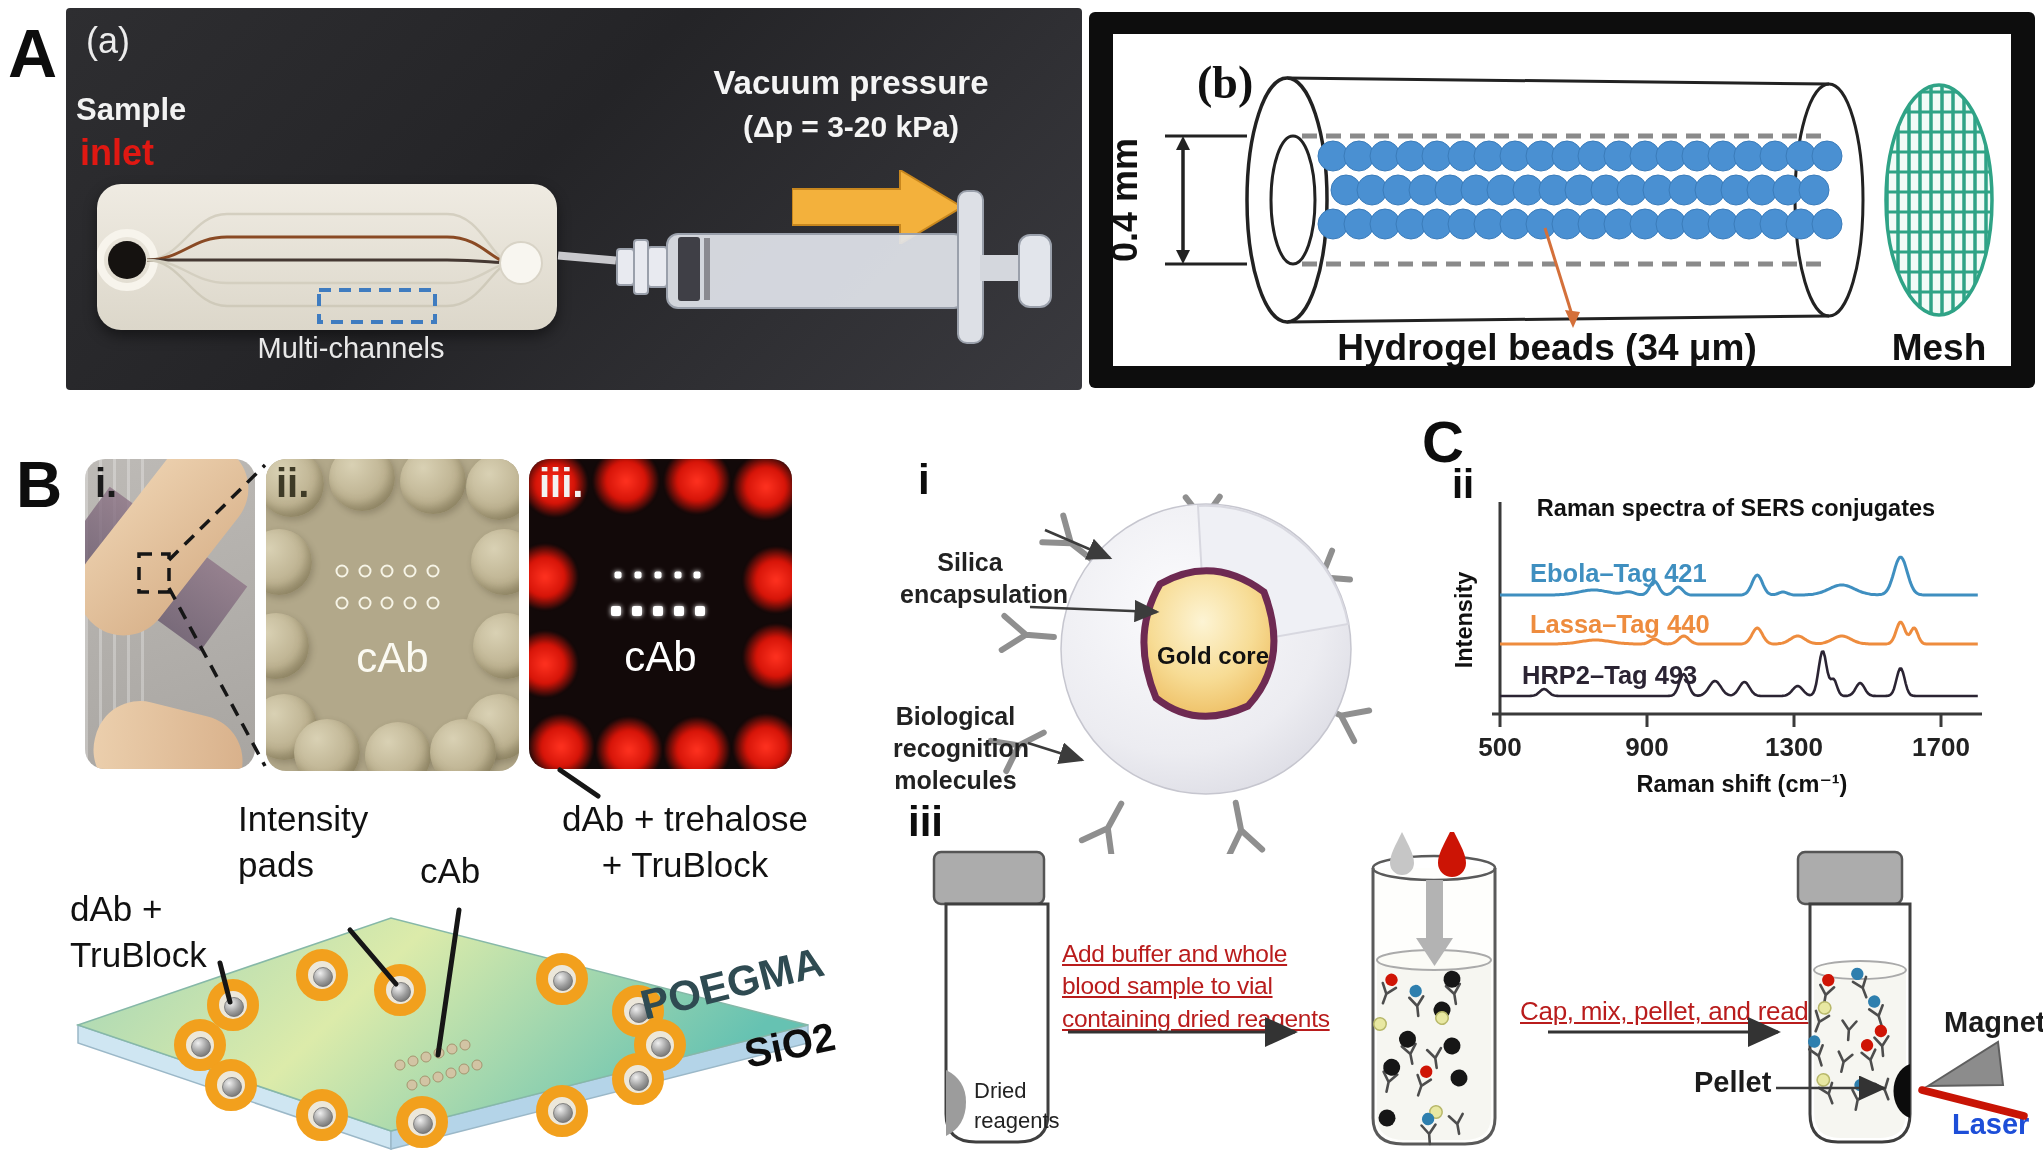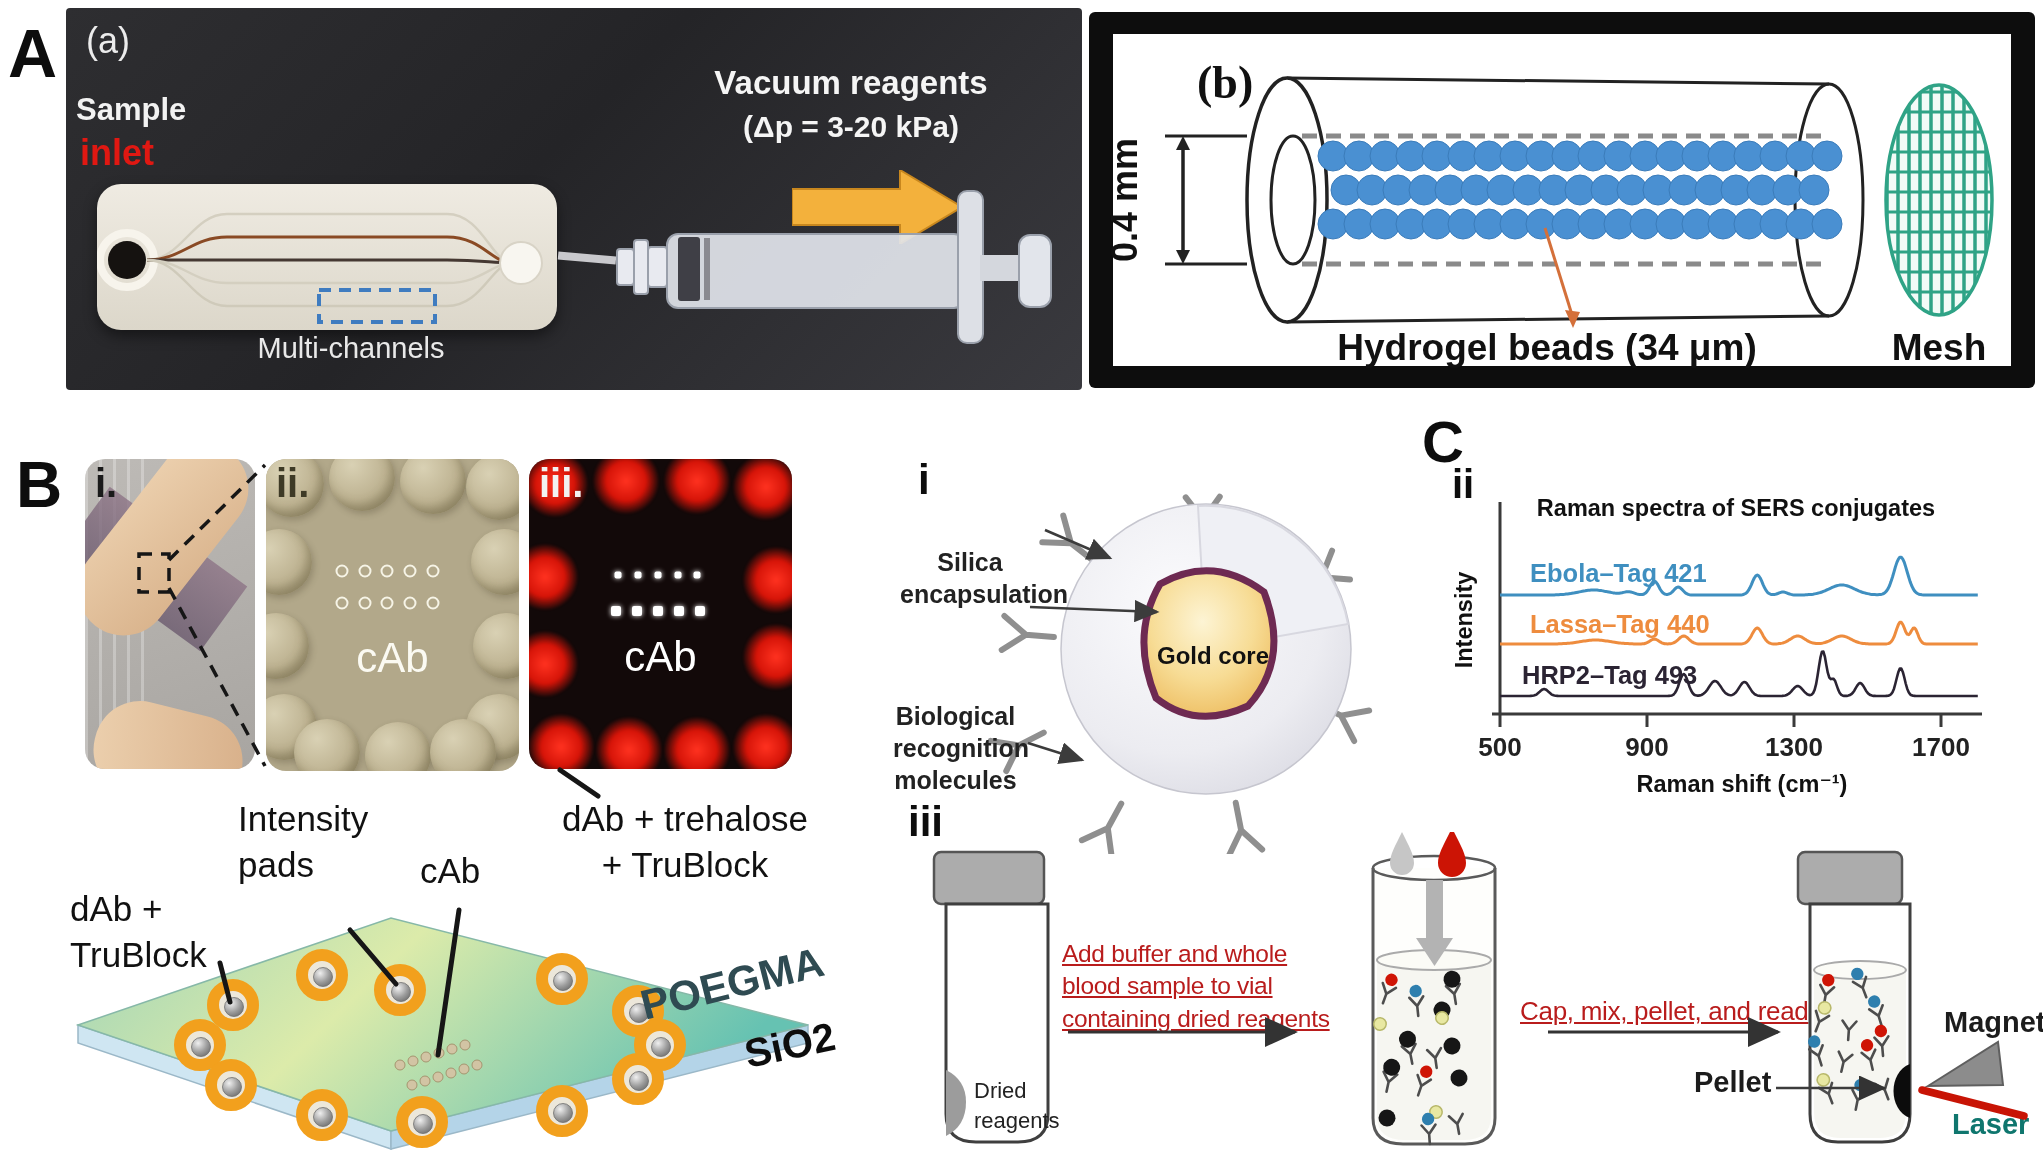--- a/index.html
+++ b/index.html
@@ -75,21 +75,21 @@
 
 <div class="page">
 
   <div class="abs panel-letter" style="left:8px;top:14px;font-size:68px;">A</div>
 
   <div class="abs photo-a">
     <div class="abs pa-sub">(a)</div>
     <div class="abs pa-sample">Sample</div>
     <div class="abs pa-inlet">inlet</div>
     <div class="abs pa-vacuum">
-      <span>Vacuum reagents</span><br>
+      <span>Vacuum pressure</span><br>
       <span style="font-size:30px;">(Δp = 3-20 kPa)</span>
     </div>
 
     <div class="abs chip">
       <svg width="460" height="146" viewBox="0 0 460 146">
         <circle cx="30" cy="76" r="27" fill="none" stroke="#f7f4ec" stroke-width="8"></circle>
         <circle cx="30" cy="76" r="19" fill="#151210"></circle>
         <path d="M50,76 C85,76 95,30 130,30 L350,30 C385,30 395,79 415,79" fill="none" stroke="#d4cfc0" stroke-width="2.5"></path>
         <path d="M50,76 C85,76 95,53 130,53 L350,53 C385,53 395,79 415,79" fill="none" stroke="#8a4a24" stroke-width="3"></path>
         <path d="M50,76 C85,76 95,76 130,76 L350,76 C385,76 395,79 415,79" fill="none" stroke="#453832" stroke-width="3"></path>
@@ -590,21 +590,21 @@
           <circle cx="0" cy="-13" r="6.2" fill="#2e7fae" stroke="none" stroke-width="1.5"></circle>
         </g>
         <g transform="translate(98,240) rotate(-21)">
           <path d="M0,12 L0,2 M0,2 L-7,-7 M0,2 L7,-7" stroke="#4d4d4d" stroke-width="2.6" fill="none" stroke-linecap="round"></path>
         </g>
       </g>
   </svg>
 
   <div class="abs small-lbl" style="left:1944px;top:1006px;">Magnet</div>
   <div class="abs small-lbl" style="left:1694px;top:1066px;">Pellet</div>
-  <div class="abs small-lbl" style="left:1952px;top:1108px;color:#0f766e;font-weight:700;">Laser</div>
+  <div class="abs small-lbl" style="left:1952px;top:1108px;color:#1d4ed8;font-weight:700;">Laser</div>
 
   <svg class="abs" style="left:0;top:0;pointer-events:none;" width="2043" height="1151" viewBox="0 0 2043 1151">
     <defs>
       <marker id="ah2" markerWidth="12" markerHeight="10" refX="10" refY="5" orient="auto">
         <path d="M0,0 L11,5 L0,10 z" fill="#333"></path>
       </marker>
     </defs>
 
     <rect x="139" y="554" width="30" height="38" fill="none" stroke="#161616" stroke-width="3.5" stroke-dasharray="13 9"></rect>
     <line x1="169" y1="560" x2="265" y2="465" stroke="#161616" stroke-width="3.5" stroke-dasharray="13 9"></line>

